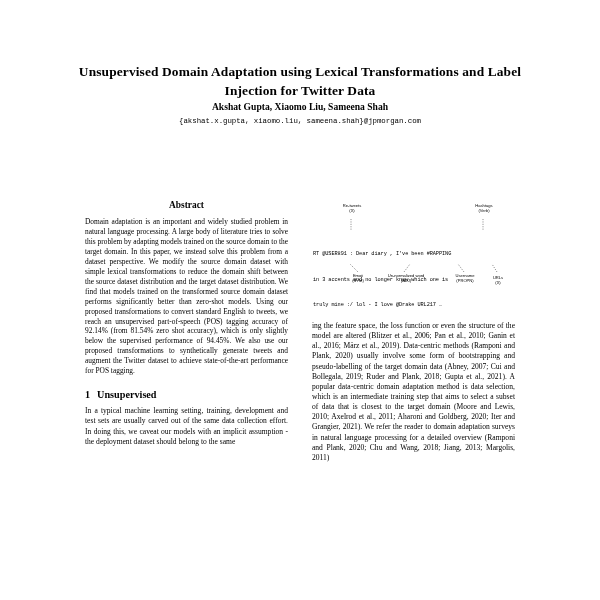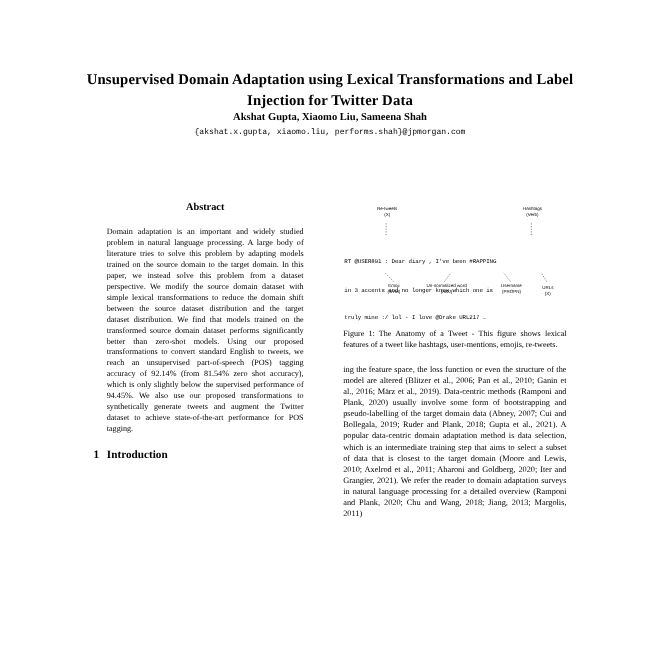--- a/index.html
+++ b/index.html
@@ -47,21 +47,21 @@
   .emails {
     margin-top: 3px;
     font-family: "Liberation Mono", "DejaVu Sans Mono", monospace;
     font-size: 7.4px;
     letter-spacing: -0.005em;
   }
 
   
   .columns {
     position: absolute;
-    top: 184px;
+    top: 200px;
     left: 0;
     width: 600px;
     height: 400px;
     display: flex;
     justify-content: space-between;
     padding: 0 85px;
     box-sizing: border-box;
   }
   .col {
     width: 203px;
@@ -87,21 +87,21 @@
     line-height: 1.345;
     text-align: justify;
     text-justify: inter-word;
     margin: 0;
     hyphens: none;
   }
   .abstract-text {
     font-size: 7.4px;
     line-height: 1.345;
     text-align: justify;
-    margin: 12px;
+    margin: 0;
   }
 
   
   .figure {
     position: relative;
     width: 203px;
     height: 108px;
     margin: 0 0 6px 0;
   }
   .fig-svg {
@@ -139,33 +139,34 @@
   }
 </style>
 </head>
 <body>
 
 <div class="page">
 
   <div class="title-block">
     <h1 class="paper-title">Unsupervised Domain Adaptation using Lexical Transformations and Label Injection for Twitter Data</h1>
     <div class="authors">Akshat Gupta, Xiaomo Liu, Sameena Shah</div>
-    <div class="emails">{akshat.x.gupta, xiaomo.liu, performs.shah}@jpmorgan.com</div>
+    <div class="emails">{akshat.x.gupta, xiaomo.liu, sameena.shah}@jpmorgan.com</div>
   </div>
 
   <div class="columns">
 
     <div class="col col-left">
       <div class="section-head-centered">Abstract</div>
       <p class="abstract-text">Domain adaptation is an important and widely studied problem in natural language processing. A large body of literature tries to solve this problem by adapting models trained on the source domain to the target domain. In this paper, we instead solve this problem from a dataset perspective. We modify the source domain dataset with simple lexical transformations to reduce the domain shift between the source dataset distribution and the target dataset distribution. We find that models trained on the transformed source domain dataset performs significantly better than zero-shot models. Using our proposed transformations to convert standard English to tweets, we reach an unsupervised part-of-speech (POS) tagging accuracy of 92.14% (from 81.54% zero shot accuracy), which is only slightly below the supervised performance of 94.45%. We also use our proposed transformations to synthetically generate tweets and augment the Twitter dataset to achieve state-of-the-art performance for POS tagging.</p>
 
       <div class="section-head">
         <span>1</span>
-        <span>Introduction</span>
+        <span>Unsupervised</span>
       </div>
+      <p class="body-text">In a typical machine learning setting, training, development and test sets are usually carved out of the same data collection effort. In doing this, we caveat our models with an implicit assumption - the deployment dataset should belong to the same</p>
     </div>
 
     <div class="col col-right">
 
       <div class="figure">
 
         <svg class="fig-svg" viewBox="0 0 203 108">
 
           <path d="M 39 19 L 39 31" stroke="#000" stroke-width="0.45" stroke-dasharray="1.1 1.3" fill="none"></path>
 
@@ -206,18 +207,17 @@
         <div class="fig-label" style="left:131px; top:73px; width:44px;">
           <span>Username</span><br>
           <span>(PROPN)</span>
         </div>
         <div class="fig-label" style="left:172px; top:75px; width:28px;">
           <span>URLs</span><br>
           <span>(X)</span>
         </div>
       </div>
 
-      <p class="fig-caption">Figure 1: The Anatomy of a Tweet - This figure shows lexical features of a tweet like hashtags, user-mentions, emojis, re-tweets.</p>
 
       <p class="body-text" style="margin-top:13px;">ing the feature space, the loss function or even the structure of the model are altered (Blitzer et al., 2006; Pan et al., 2010; Ganin et al., 2016; März et al., 2019). Data-centric methods (Ramponi and Plank, 2020) usually involve some form of bootstrapping and pseudo-labelling of the target domain data (Abney, 2007; Cui and Bollegala, 2019; Ruder and Plank, 2018; Gupta et al., 2021). A popular data-centric domain adaptation method is data selection, which is an intermediate training step that aims to select a subset of data that is closest to the target domain (Moore and Lewis, 2010; Axelrod et al., 2011; Aharoni and Goldberg, 2020; Iter and Grangier, 2021). We refer the reader to domain adaptation surveys in natural language processing for a detailed overview (Ramponi and Plank, 2020; Chu and Wang, 2018; Jiang, 2013; Margolis, 2011)</p>
     </div>
   </div>
 </div>
 
 </body></html>

